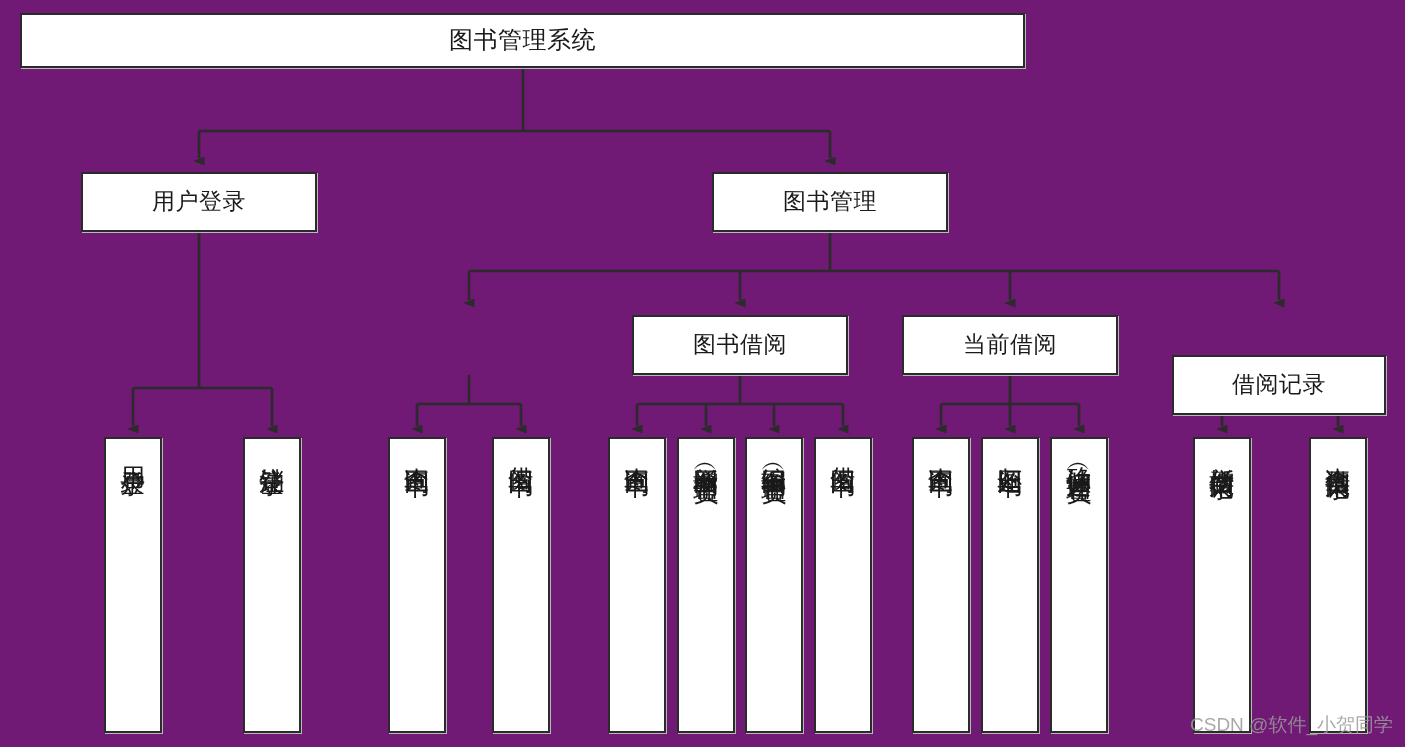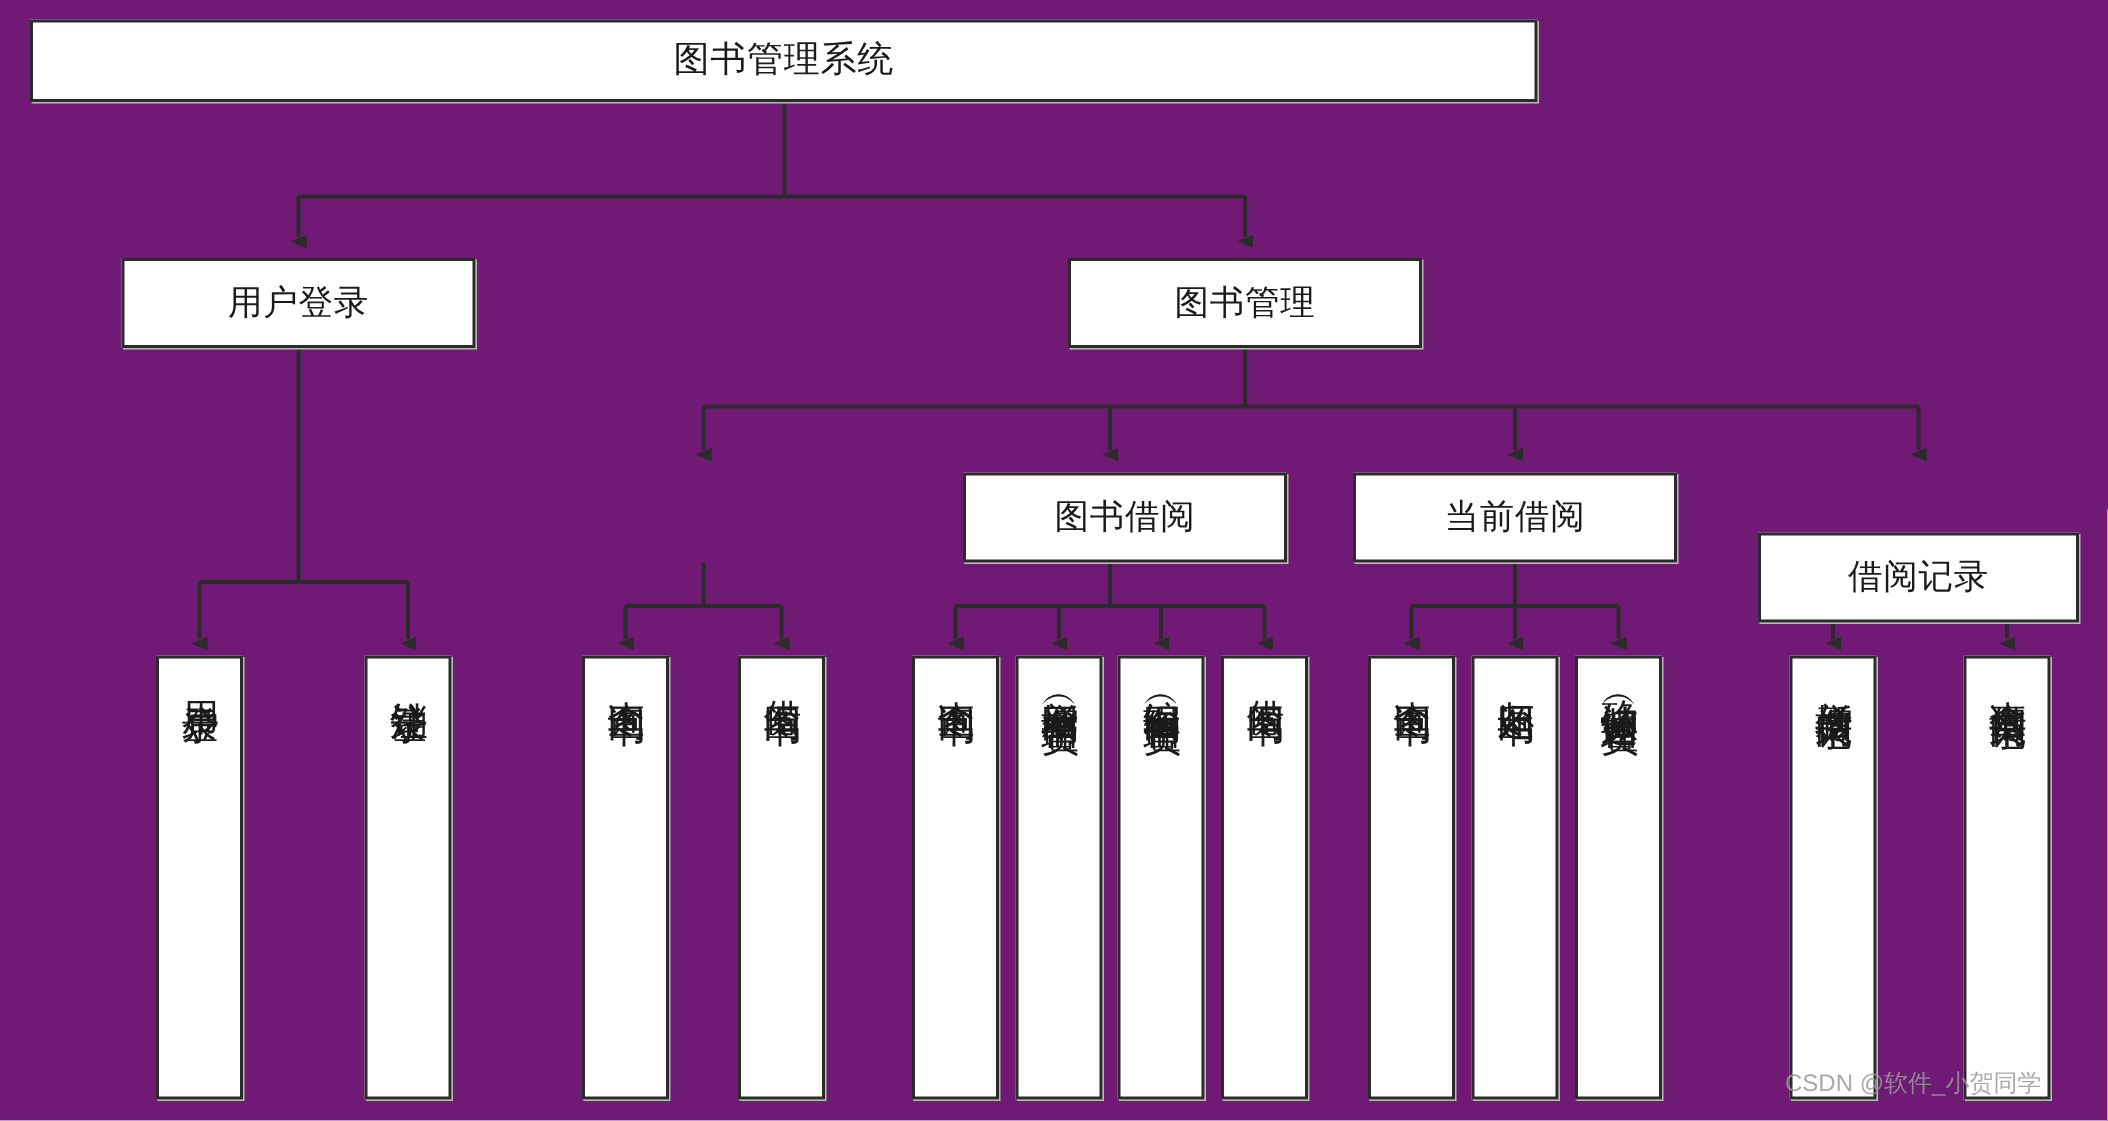--- a/index.html
+++ b/index.html
@@ -56,21 +56,21 @@
     text-orientation: upright;
     font-size: 25px;
     line-height: 1.05;
     letter-spacing: 2px;
     white-space: nowrap;
   }
   .node.root .label { font-size: 24px; }
   .watermark {
     position: absolute;
     color: #9a9a9a;
-    font-size: 16px;
+    font-size: 19px;
     white-space: nowrap;
     opacity: 0.85;
   }
 </style>
 </head>
 <body>
 
 <div id="canvas">
 
   <svg class="wires" viewBox="0 0 1405 747" xmlns="http://www.w3.org/2000/svg">
@@ -129,21 +129,21 @@
 
   <div class="node horizontal" style="left:81px; top:172px; width:236px; height:60px;">
     <span class="label">用户登录</span>
   </div>
 
   <div class="node horizontal" style="left:712px; top:172px; width:236px; height:60px;">
     <span class="label">图书管理</span>
   </div>
 
 
-  <div class="node horizontal" style="left:632px; top:315px; width:216px; height:60px;margin-left:10px;">
+  <div class="node horizontal" style="left:632px; top:315px; width:216px; height:60px;">
     <span class="label">图书借阅</span>
   </div>
 
   <div class="node horizontal" style="left:902px; top:315px; width:216px; height:60px;">
     <span class="label">当前借阅</span>
   </div>
 
   <div class="node horizontal" style="left:1172px; top:315px; width:214px; height:60px;margin-top:40px;">
     <span class="label">借阅记录</span>
   </div>

